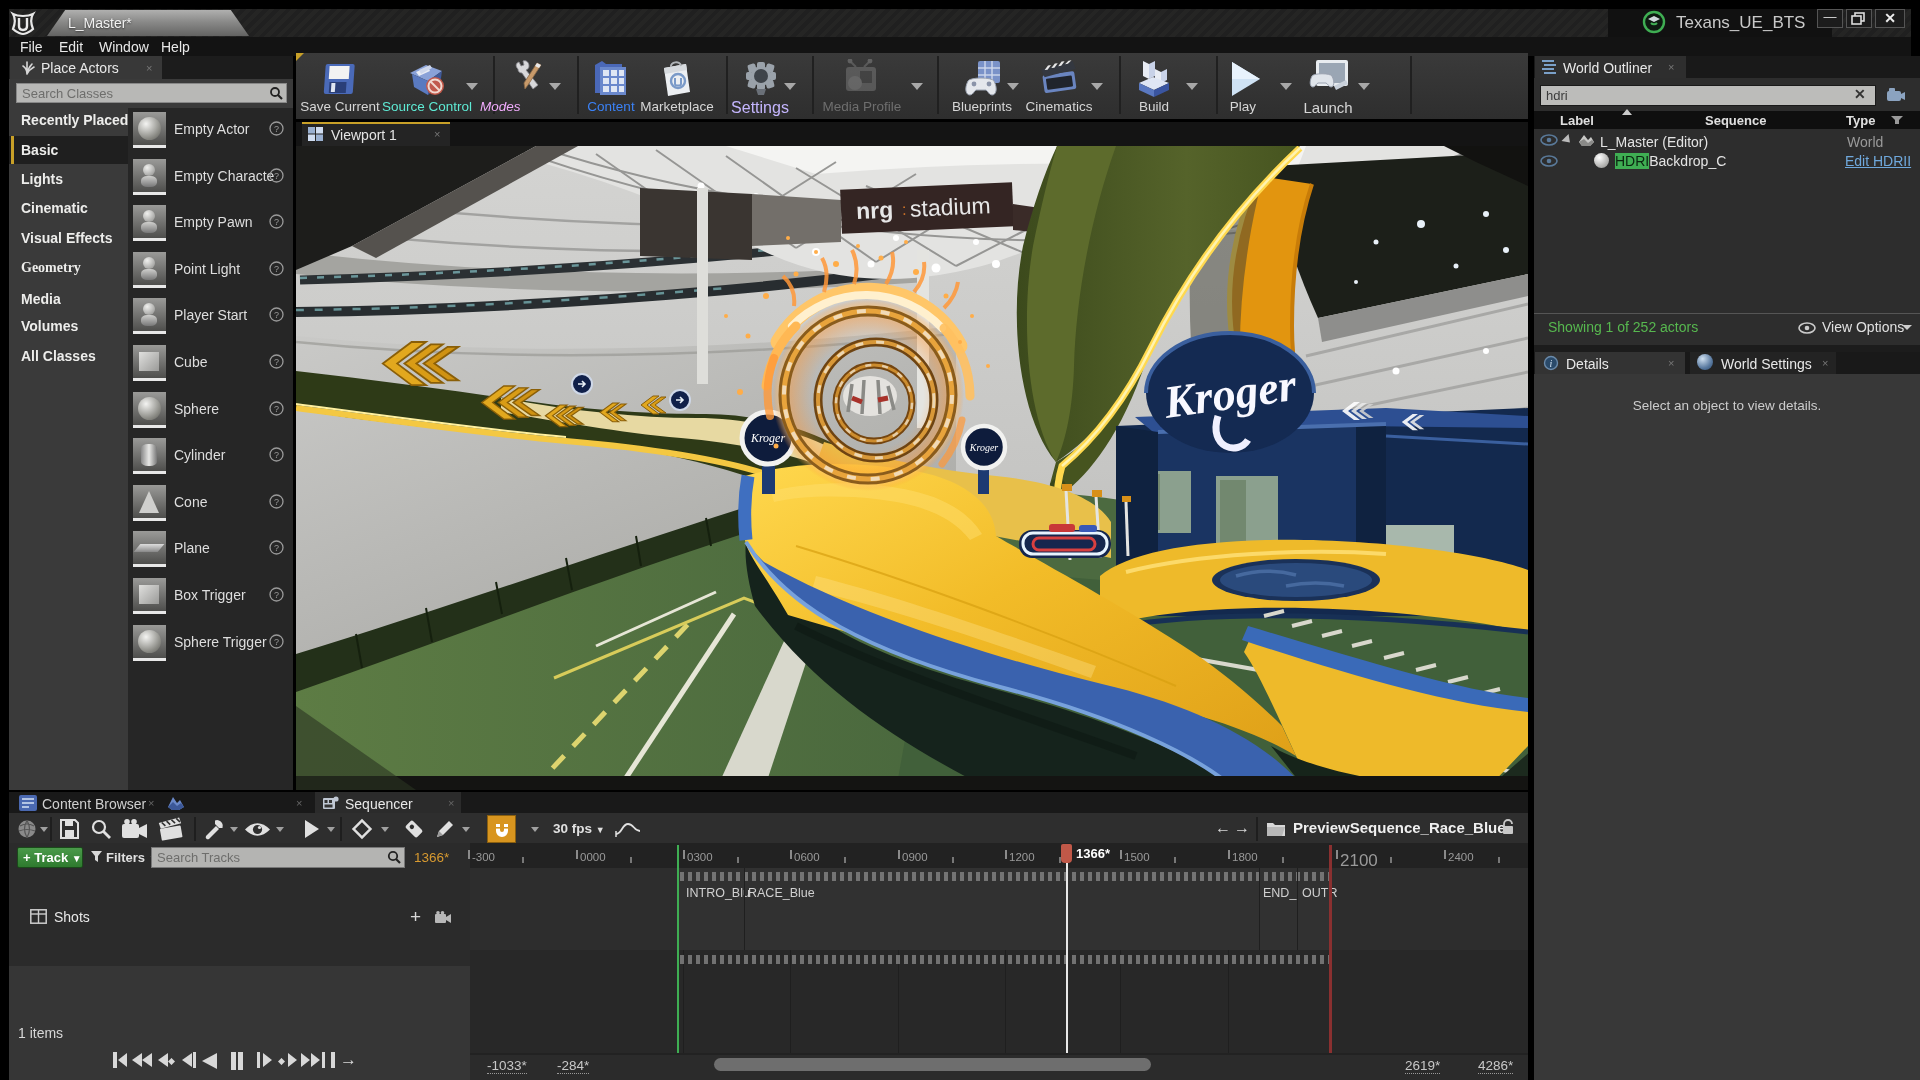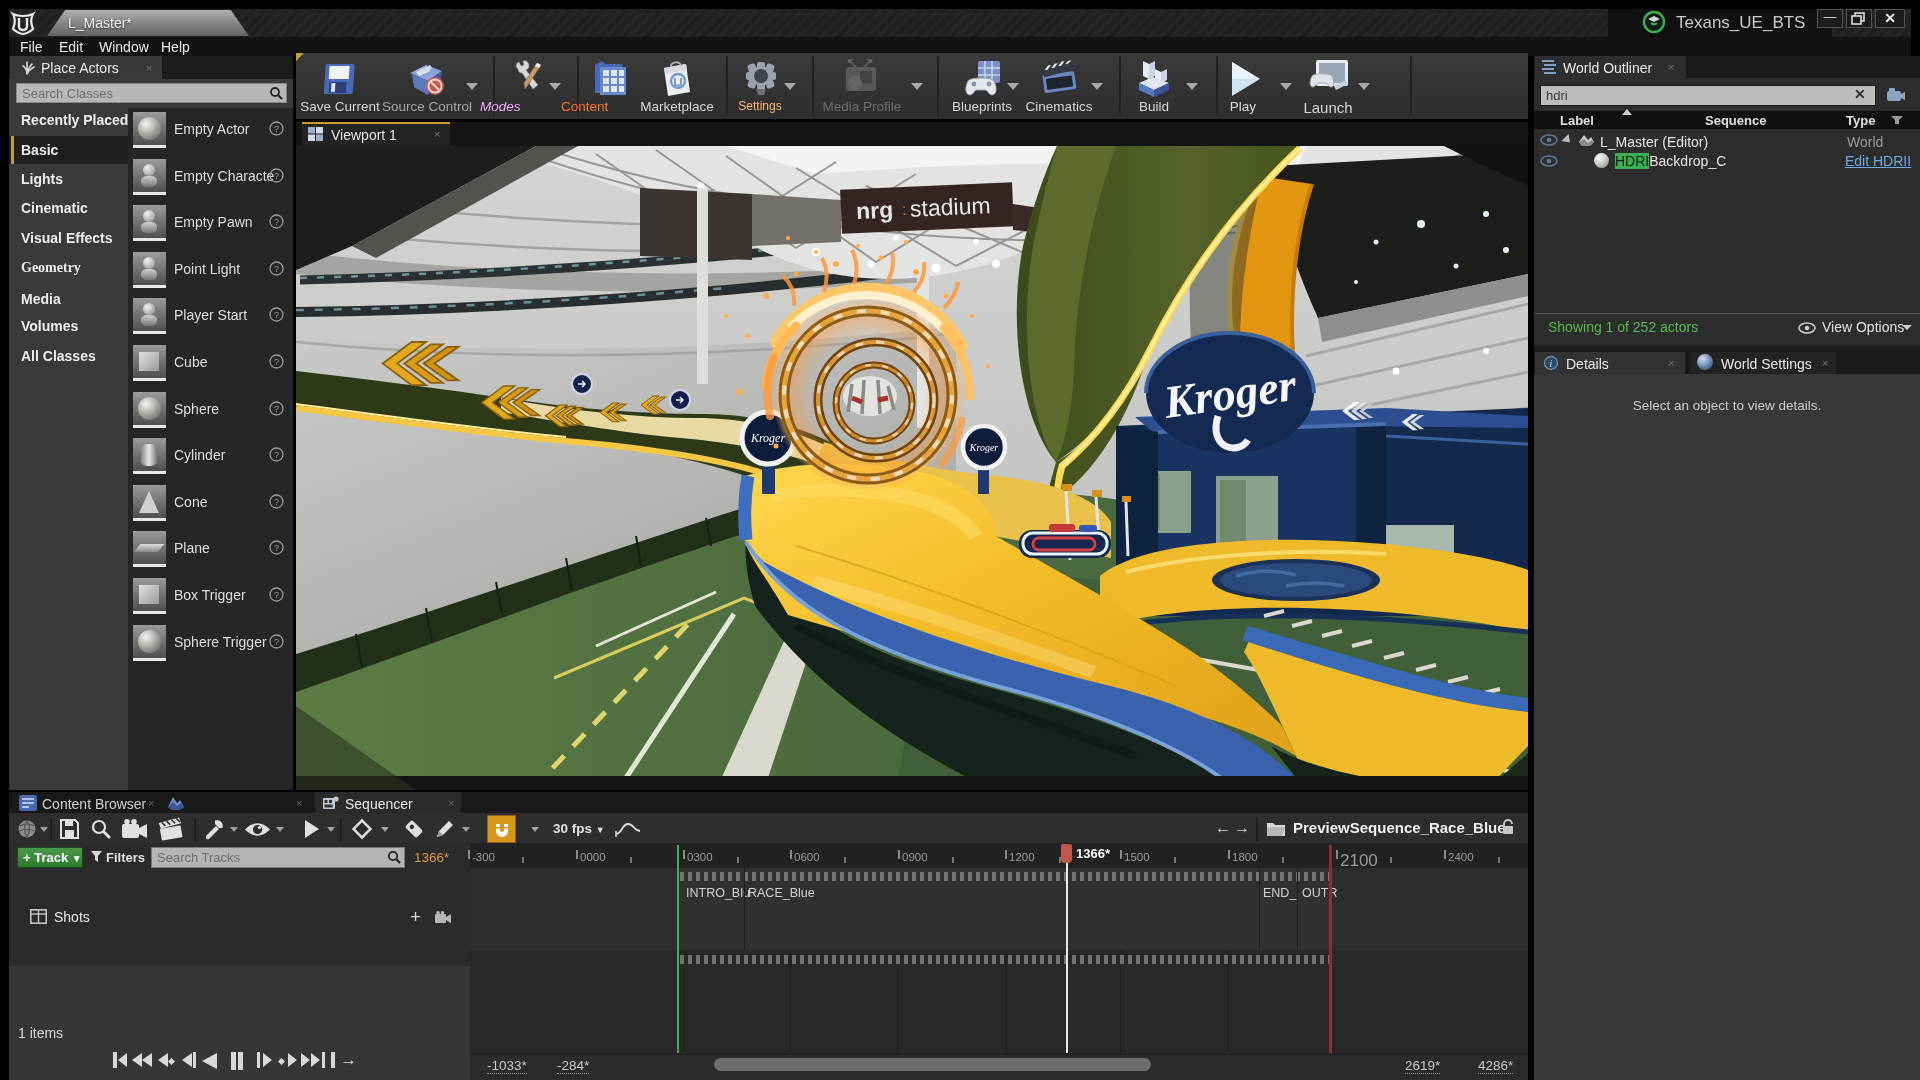--- a/index.html
+++ b/index.html
@@ -71,21 +71,21 @@
   <svg class="abs" style="left:406px;top:59px" width="42" height="40" viewBox="0 0 42 40">
     <path d="M4 14 L20 6 L36 12 L22 22 Z" fill="#8aa2d8"></path>
     <path d="M6 15 L8 28 L22 36 L22 22 Z" fill="#5a7ac0"></path>
     <path d="M36 12 L34 26 L22 36 L22 22 Z" fill="#405a9a"></path>
     <path d="M10 13 L22 8 L24 12 L13 17 Z" fill="#e8ecf4"></path>
         <path d="M13 11 L24 6 L26 9 L15 15 Z" fill="#cfd8ec"></path>
     <circle cx="29" cy="27" r="9" fill="#c85a4a" opacity="0.95"></circle>
         <circle cx="29" cy="27" r="6.5" fill="none" stroke="#f0d8d0" stroke-width="2"></circle>
         <line x1="24.5" y1="22.5" x2="33.5" y2="31.5" stroke="#f0d8d0" stroke-width="2"></line>
   </svg>
-  <div class="abs" style="left:377px;top:99px;width:100px;text-align:center;font-size:13.5px;color:#a3a3a3;">Source Control</div>
+  <div class="abs" style="left:377px;top:99px;width:100px;text-align:center;font-size:13.5px;color:#5eead4;">Source Control</div>
   <div class="abs" style="left:466px;top:83px;width:0;height:0;border-left:6px solid transparent;border-right:6px solid transparent;border-top:7px solid #a8a8a8;"></div>
 
   <svg class="abs" style="left:510px;top:59px" width="40" height="40" viewBox="0 0 40 40">
     <path d="M8 10 C5 7 6 4 9 3 L11 7 L14 6 L13 2 C16 1 19 3 19 7 C19 9 18 10 16 11 L28 26 L23 30 L12 14 C9 14 8 12 8 10 Z" fill="#d8d8da" stroke="#8a8a90" stroke-width="0.8"></path>
     <path d="M27 4 L31 6 L18 26 L15 30 L14 24 Z" fill="#c89a6a" stroke="#8a6a48" stroke-width="0.8"></path>
     <path d="M27 4 L31 6 L29 9 L25 7 Z" fill="#e8e8ea"></path>
   </svg>
   <div class="abs" style="left:480px;top:99px;width:100px;text-align:left;font-size:13.5px;color:#f0abfc;font-style:italic;">Modes</div>
   <div class="abs" style="left:549px;top:83px;width:0;height:0;border-left:6px solid transparent;border-right:6px solid transparent;border-top:7px solid #a8a8a8;"></div>
 
@@ -97,21 +97,21 @@
           <rect x="19" y="11" width="6" height="6"></rect>
           <rect x="27" y="11" width="5" height="6"></rect>
           <rect x="11" y="19" width="6" height="6"></rect>
           <rect x="19" y="19" width="6" height="6"></rect>
           <rect x="27" y="19" width="5" height="6"></rect>
           <rect x="11" y="27" width="6" height="6"></rect>
           <rect x="19" y="27" width="6" height="6"></rect>
           <rect x="27" y="27" width="5" height="6"></rect>
         </g>
   </svg>
-  <div class="abs" style="left:561px;top:99px;width:100px;text-align:left;font-size:13.5px;color:#f97316;">Content</div>
+  <div class="abs" style="left:561px;top:99px;width:100px;text-align:center;font-size:13.5px;color:#3b82f6;">Content</div>
 
   <svg class="abs" style="left:658px;top:58px" width="38" height="40" viewBox="0 0 38 40">
     <path d="M6 10 L28 6 L32 34 L10 38 Z" fill="#eceff2"></path>
     <path d="M6 10 L28 6 L29 12 L7 16 Z" fill="#d6dade"></path>
     <path d="M13 9 C12 4 22 2 23 8" fill="none" stroke="#b0b4b8" stroke-width="2"></path>
     <circle cx="20" cy="23" r="7" fill="none" stroke="#7a9ac8" stroke-width="2.4"></circle>
     <path d="M17 20 L17 26 C17 28 23 28 23 26 L23 20" fill="none" stroke="#7a9ac8" stroke-width="2"></path>
   </svg>
   <div class="abs" style="left:629px;top:99px;width:96px;text-align:center;font-size:13.5px;color:#d6d6d6;">Marketplace</div>
 
@@ -123,21 +123,21 @@
           <rect x="4" y="13" width="7" height="8" rx="2"></rect>
           <rect x="27" y="13" width="7" height="8" rx="2"></rect>
           <rect x="6" y="5" width="8" height="8" rx="2" transform="rotate(-15 10 9)"></rect>
           <rect x="24" y="5" width="8" height="8" rx="2" transform="rotate(15 28 9)"></rect>
           <rect x="6" y="21" width="8" height="8" rx="2" transform="rotate(15 10 25)"></rect>
           <rect x="24" y="21" width="8" height="8" rx="2" transform="rotate(-15 28 25)"></rect>
         </g>
     <path d="M12 17 a7 7 0 0 1 14 0 a7 7 0 0 1 -14 0" fill="#3e444a"></path>
     <path d="M14 30 l10 0 l-2 6 l-6 0 Z" fill="#6a7078"></path>
   </svg>
-  <div class="abs" style="left:712px;top:99px;width:96px;text-align:center;font-size:12px;color:#fdba74;">Settings</div>
+  <div class="abs" style="left:712px;top:99px;width:96px;text-align:center;font-size:16px;color:#c4b5fd;">Settings</div>
   <div class="abs" style="left:784px;top:83px;width:0;height:0;border-left:6px solid transparent;border-right:6px solid transparent;border-top:7px solid #a8a8a8;"></div>
 
   <svg class="abs" style="left:842px;top:59px" width="40" height="40" viewBox="0 0 40 40" opacity="0.42">
     <line x1="14" y1="8" x2="8" y2="2" stroke="#888" stroke-width="2"></line>
         <line x1="22" y1="8" x2="28" y2="2" stroke="#888" stroke-width="2"></line>
     <circle cx="8" cy="2" r="2.4" fill="#999"></circle>
         <circle cx="28" cy="2" r="2.4" fill="#999"></circle>
     <rect x="4" y="8" width="30" height="24" rx="3" fill="#8a8a8a"></rect>
     <rect x="18" y="12" width="12" height="12" fill="#555"></rect>
     <circle cx="13" cy="24" r="7" fill="#aaa"></circle>

